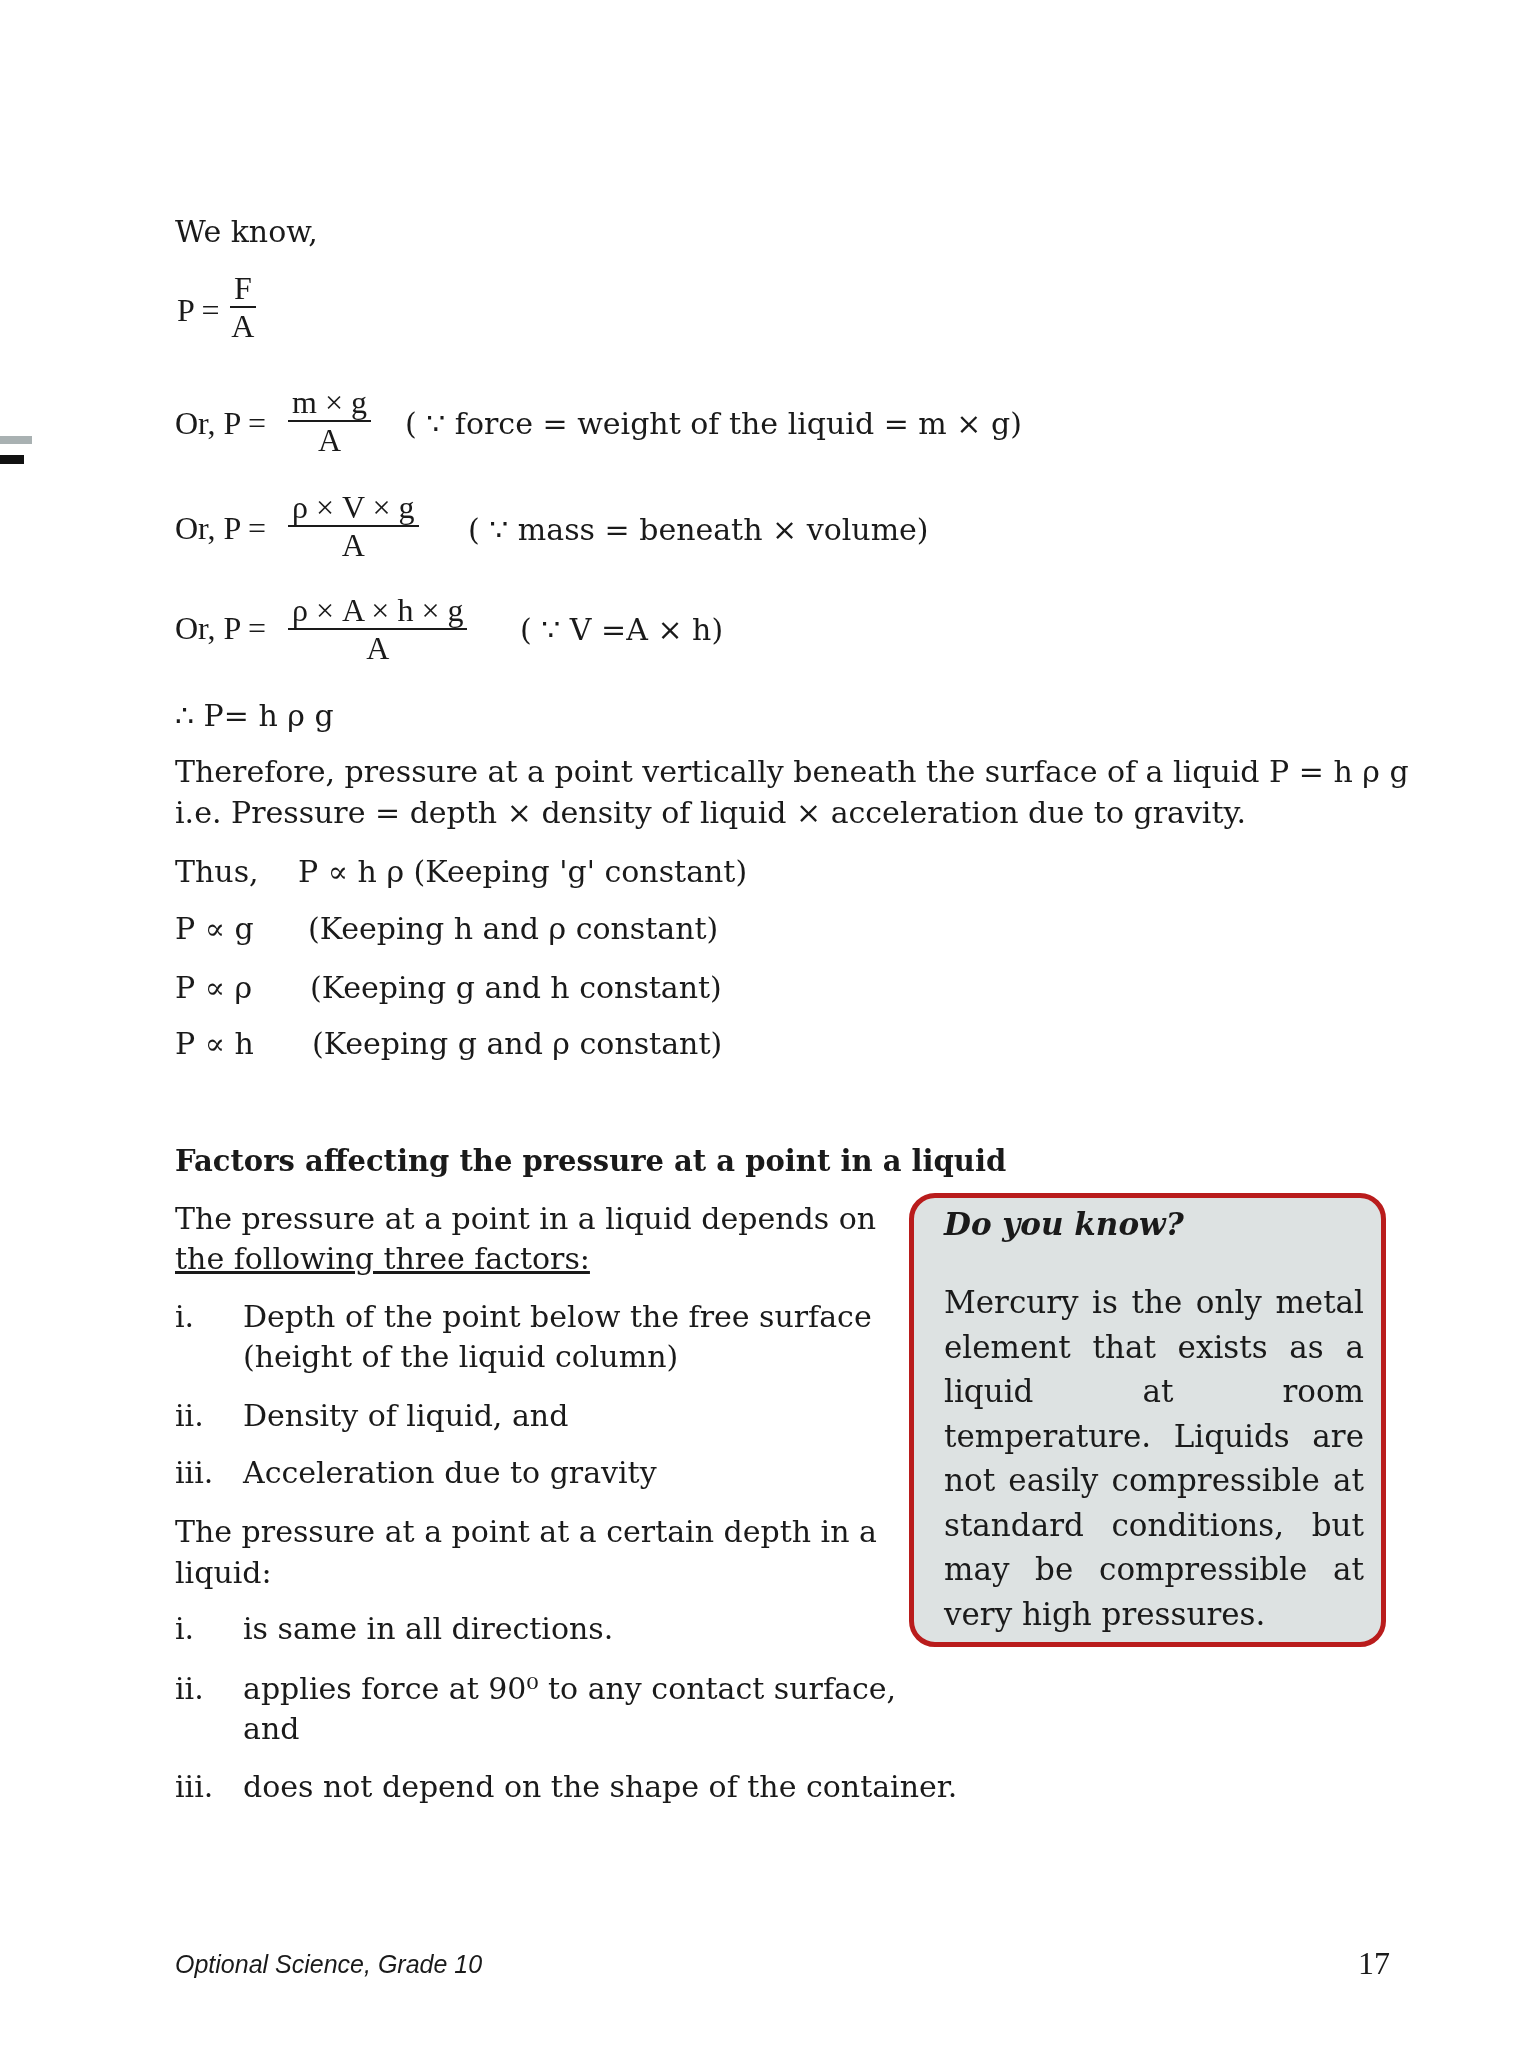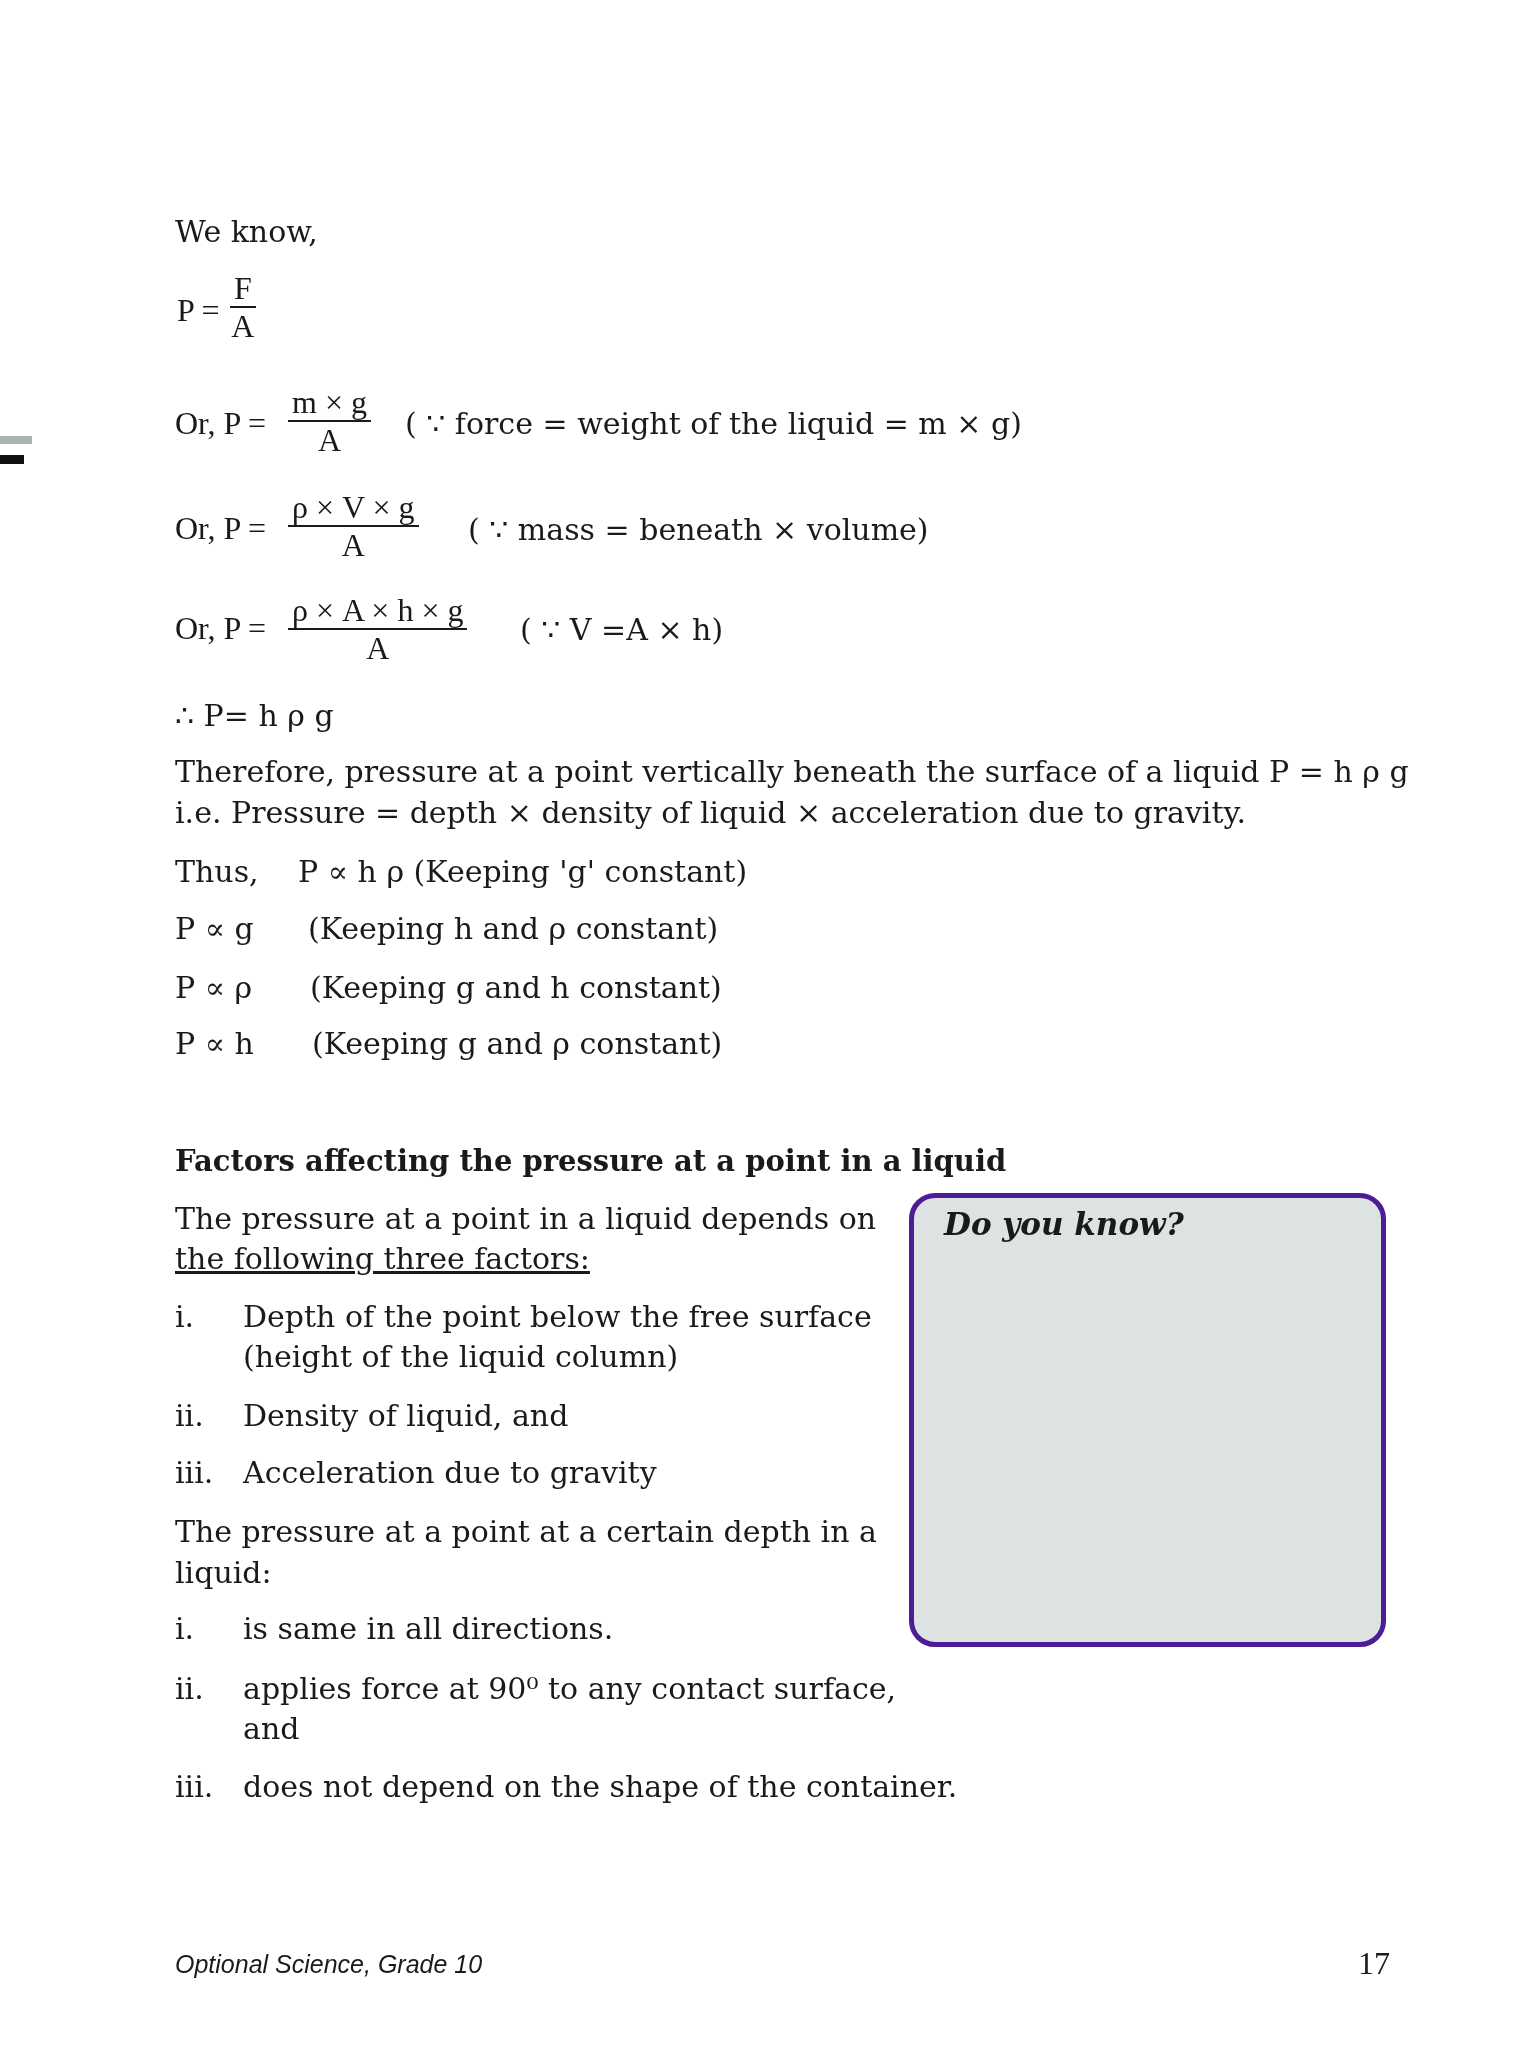--- a/index.html
+++ b/index.html
@@ -7,21 +7,21 @@
        font-family:"DejaVu Serif","Liberation Serif",serif;color:#1a1a1a;}
   .abs{position:absolute;white-space:nowrap;}
   .t{font-size:30px;line-height:40px;}
   .math{font-family:"Liberation Serif",serif;font-size:32px;}
   .frac{position:absolute;display:flex;flex-direction:column;align-items:center;}
   .frac .num{font-family:"Liberation Serif",serif;font-size:32px;line-height:36px;padding:0 4px;}
   .frac .bar{height:2px;background:#1a1a1a;align-self:stretch;}
   .frac .den{font-family:"Liberation Serif",serif;font-size:32px;line-height:36px;}
   .heading{font-weight:bold;font-size:29px;}
   .box{position:absolute;left:909px;top:1193px;width:477px;height:454px;
-       background:#dde2e2;border:5px solid #4c1d95;border-radius:26px;box-sizing:border-box;}
+       background:#dde2e2;border:5px solid #b91c1c;border-radius:26px;box-sizing:border-box;}
   .box-title{position:absolute;left:30px;top:8px;font-weight:bold;font-style:italic;font-size:31px;}
   .box-body{position:absolute;left:30px;top:82px;width:420px;font-size:31px;line-height:44.5px;
             text-align:justify;text-align-last:left;white-space:normal;}
   .footer{font-family:"Liberation Sans",sans-serif;font-style:italic;font-size:25px;}
   .pnum{font-family:Liberation Serif, serif;font-size:32px;}
   .mark-gray{position:absolute;left:0;top:436px;width:32px;height:8px;background:#a9b1b2;}
   .mark-black{position:absolute;left:0;top:455px;width:24px;height:9px;background:#111;}
 </style>
 </head>
 <body>
@@ -94,16 +94,17 @@
 <div class="abs t" style="left:175px;top:1609px;">i.</div>
 <div class="abs t" style="left:243px;top:1609px;">is same in all directions.</div>
 <div class="abs t" style="left:175px;top:1669px;">ii.</div>
 <div class="abs t" style="left:243px;top:1669px;">applies force at 90⁰ to any contact surface,</div>
 <div class="abs t" style="left:243px;top:1709px;">and</div>
 <div class="abs t" style="left:175px;top:1767px;">iii.</div>
 <div class="abs t" style="left:243px;top:1767px;">does not depend on the shape of the container.</div>
 
 <div class="box">
   <div class="box-title abs">Do you know?</div>
+  <div class="box-body abs">Mercury is the only metal element that exists as a liquid at room temperature. Liquids are not easily compressible at standard conditions, but may be compressible at very high pressures.</div>
 </div>
 
 <div class="abs footer" style="left:175px;top:1950px;">Optional Science, Grade 10</div>
 <div class="abs pnum" style="left:1358px;top:1945px;">17</div>
 
 </body></html>

